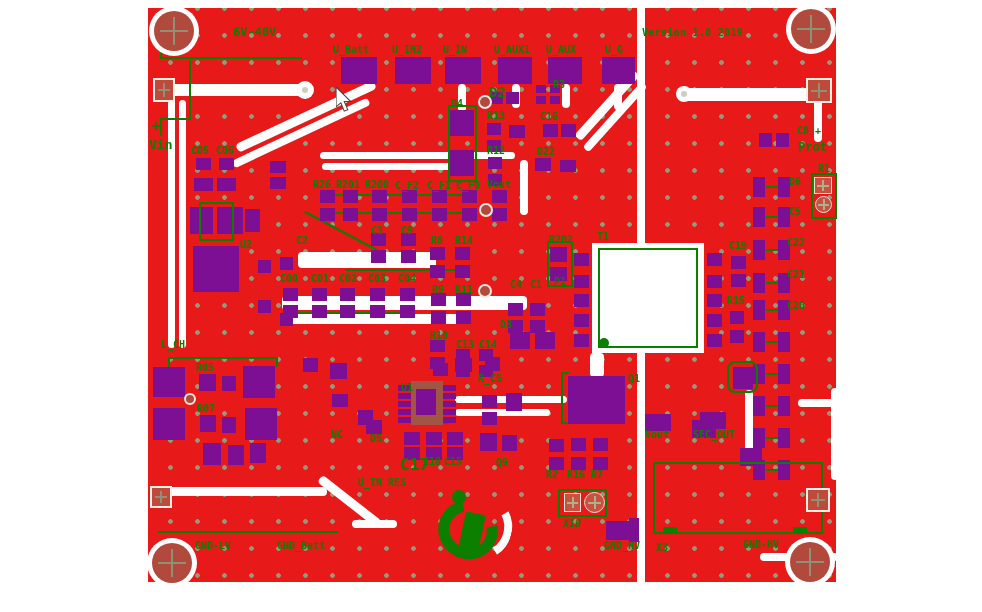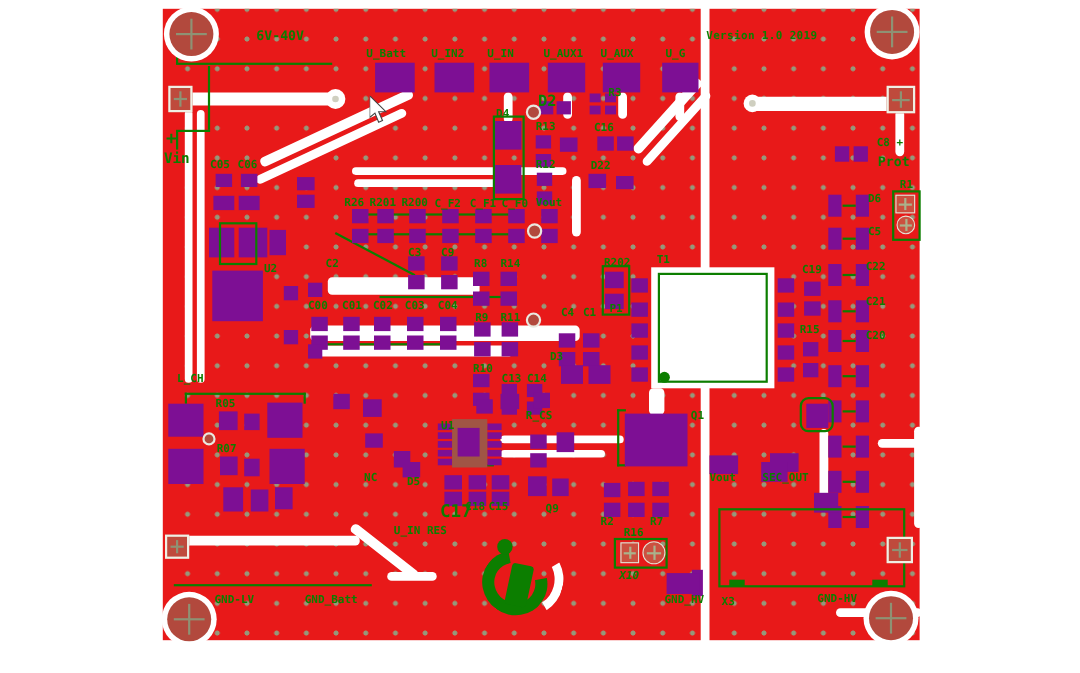--- a/index.html
+++ b/index.html
@@ -398,21 +398,21 @@
       <div class="lbl" style="left: 401px; top: 383px; font-size: 10px;">U1</div>
       <div class="lbl" style="left: 478px; top: 374px; font-size: 10px;">R_CS</div>
       <div class="lbl" style="left: 331px; top: 430px; font-size: 10px;">NC</div>
       <div class="lbl" style="left: 370px; top: 434px; font-size: 10px;">D5</div>
       <div class="lbl" style="left: 400px; top: 457px; font-size: 16px;">C17</div>
       <div class="lbl" style="left: 423px; top: 457px; font-size: 10px;">C18</div>
       <div class="lbl" style="left: 444px; top: 457px; font-size: 10px;">C15</div>
       <div class="lbl" style="left: 358px; top: 478px; font-size: 10px;">U_IN RES</div>
       <div class="lbl" style="left: 496px; top: 458px; font-size: 10px;">Q9</div>
       <div class="lbl" style="left: 546px; top: 470px; font-size: 10px;">R2</div>
-      <div class="lbl" style="left: 567px; top: 470px; font-size: 10px; margin-top: 10px;">R16</div>
+      <div class="lbl" style="left: 567px; top: 470px; font-size: 10px;">R16</div>
       <div class="lbl" style="left: 591px; top: 470px; font-size: 10px;">R7</div>
       <div class="lbl" style="left: 628px; top: 374px; font-size: 10px;">Q1</div>
       <div class="lbl" style="left: 645px; top: 430px; font-size: 10px;">Vout</div>
       <div class="lbl" style="left: 693px; top: 430px; font-size: 10px;">SEC_OUT</div>
       <div class="lbl" style="left: 563px; top: 519px; font-size: 10px; font-style: italic;">X10</div>
       <div class="lbl" style="left: 604px; top: 541px; font-size: 10px;">GND_HV</div>
       <div class="lbl" style="left: 195px; top: 541px; font-size: 10px;">GND-LV</div>
       <div class="lbl" style="left: 277px; top: 541px; font-size: 10px;">GND_Batt</div>
       <div class="lbl" style="left: 656px; top: 543px; font-size: 10px;">X3</div>
       <div class="lbl" style="left: 743px; top: 540px; font-size: 10px;">GND-HV</div>

